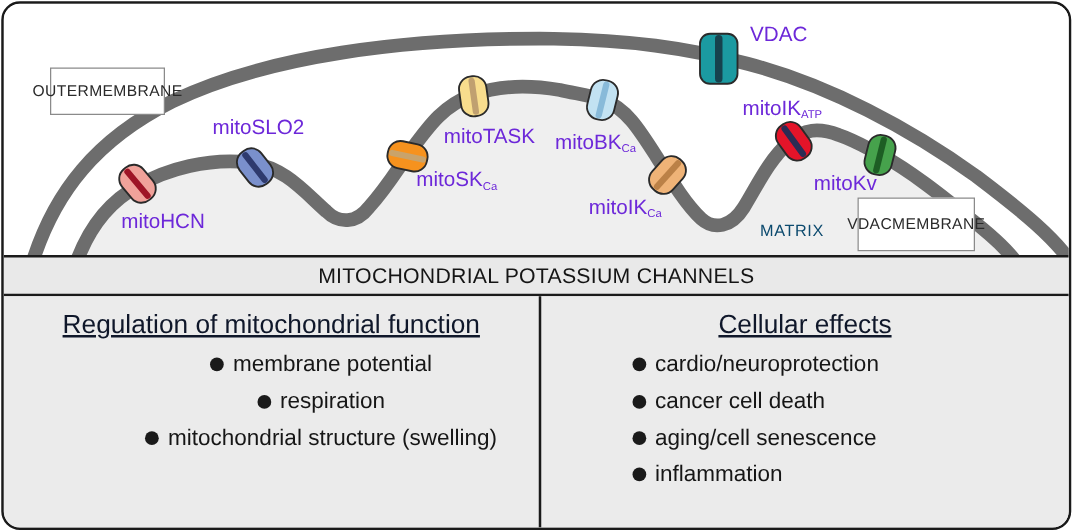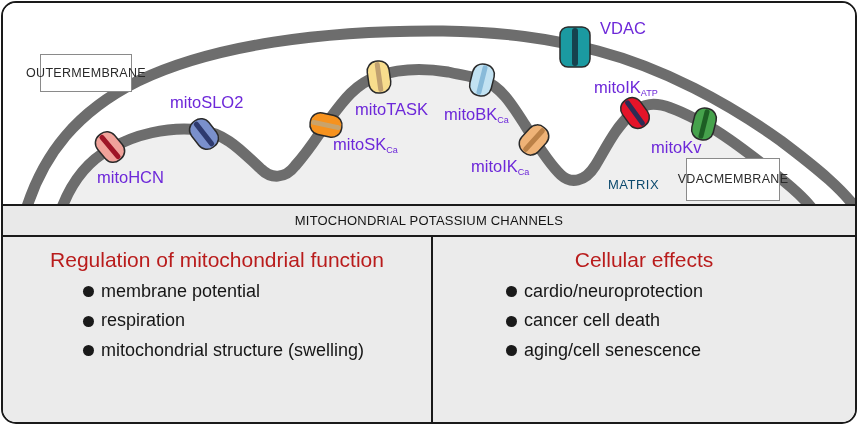--- a/index.html
+++ b/index.html
@@ -18,29 +18,29 @@
   .mem-box{
     position:absolute;background:#fff;border:1.5px solid #8a8a8a;
     display:flex;flex-direction:row;align-items:center;justify-content:center;
     font-size:12.5px;color:#2a2a2a;line-height:1.3;letter-spacing:0.3px;text-align:center;
   }
   .matrix-label{position:absolute;font-size:13px;color:#0c4a6e;letter-spacing:0.5px;}
   .title-band{
     flex:none;height:33px;background:#e9e9e9;
     border-top:2px solid #1a1a1a;border-bottom:2px solid #1a1a1a;box-sizing:border-box;
     display:flex;align-items:center;justify-content:center;
-    font-size:13px;color:#151515;letter-spacing:0.2px;
+    font-size:17px;color:#151515;letter-spacing:0.2px;
   }
   .bottom{flex:1;display:flex;background:#ebebeb;}
   .col{box-sizing:border-box;padding-top:9px;}
   .col-left{width:430px;border-right:2px solid #1a1a1a;}
   .col-right{flex:1;}
-  .col-heading{font-size:21px;color:#b91c1c;text-align:center;margin:2px 8px 10px 8px;}
+  .col-heading{font-size:21px;color:#0f172a;text-align:center;margin:2px 8px 10px 8px;text-decoration:underline;}
   .bullet-list{display:flex;flex-direction:column;gap:9.5px;}
-  .col-left .bullet-list{margin-left:80px;}
+  .col-left .bullet-list{margin-left:80px;align-items:center;}
   .col-right .bullet-list{margin-left:73px;}
   .bullet-item{display:flex;align-items:center;font-size:18px;color:#161616;line-height:1.1;}
   .bullet-dot{width:11px;height:11px;border-radius:50%;background:#1a1a1a;margin-right:7px;flex:none;}
 </style>
 </head>
 <body>
 
 <div class="stage">
   <div class="figure">
 
@@ -179,18 +179,22 @@
               <span>cardio/neuroprotection</span>
             </div>
           <div class="bullet-item">
               <span class="bullet-dot"></span>
               <span>cancer cell death</span>
             </div>
           <div class="bullet-item">
               <span class="bullet-dot"></span>
               <span>aging/cell senescence</span>
             </div>
+          <div class="bullet-item">
+              <span class="bullet-dot"></span>
+              <span>inflammation</span>
+            </div>
         </div>
       </div>
     </div>
 
   </div>
 </div>
 
 </body></html>

